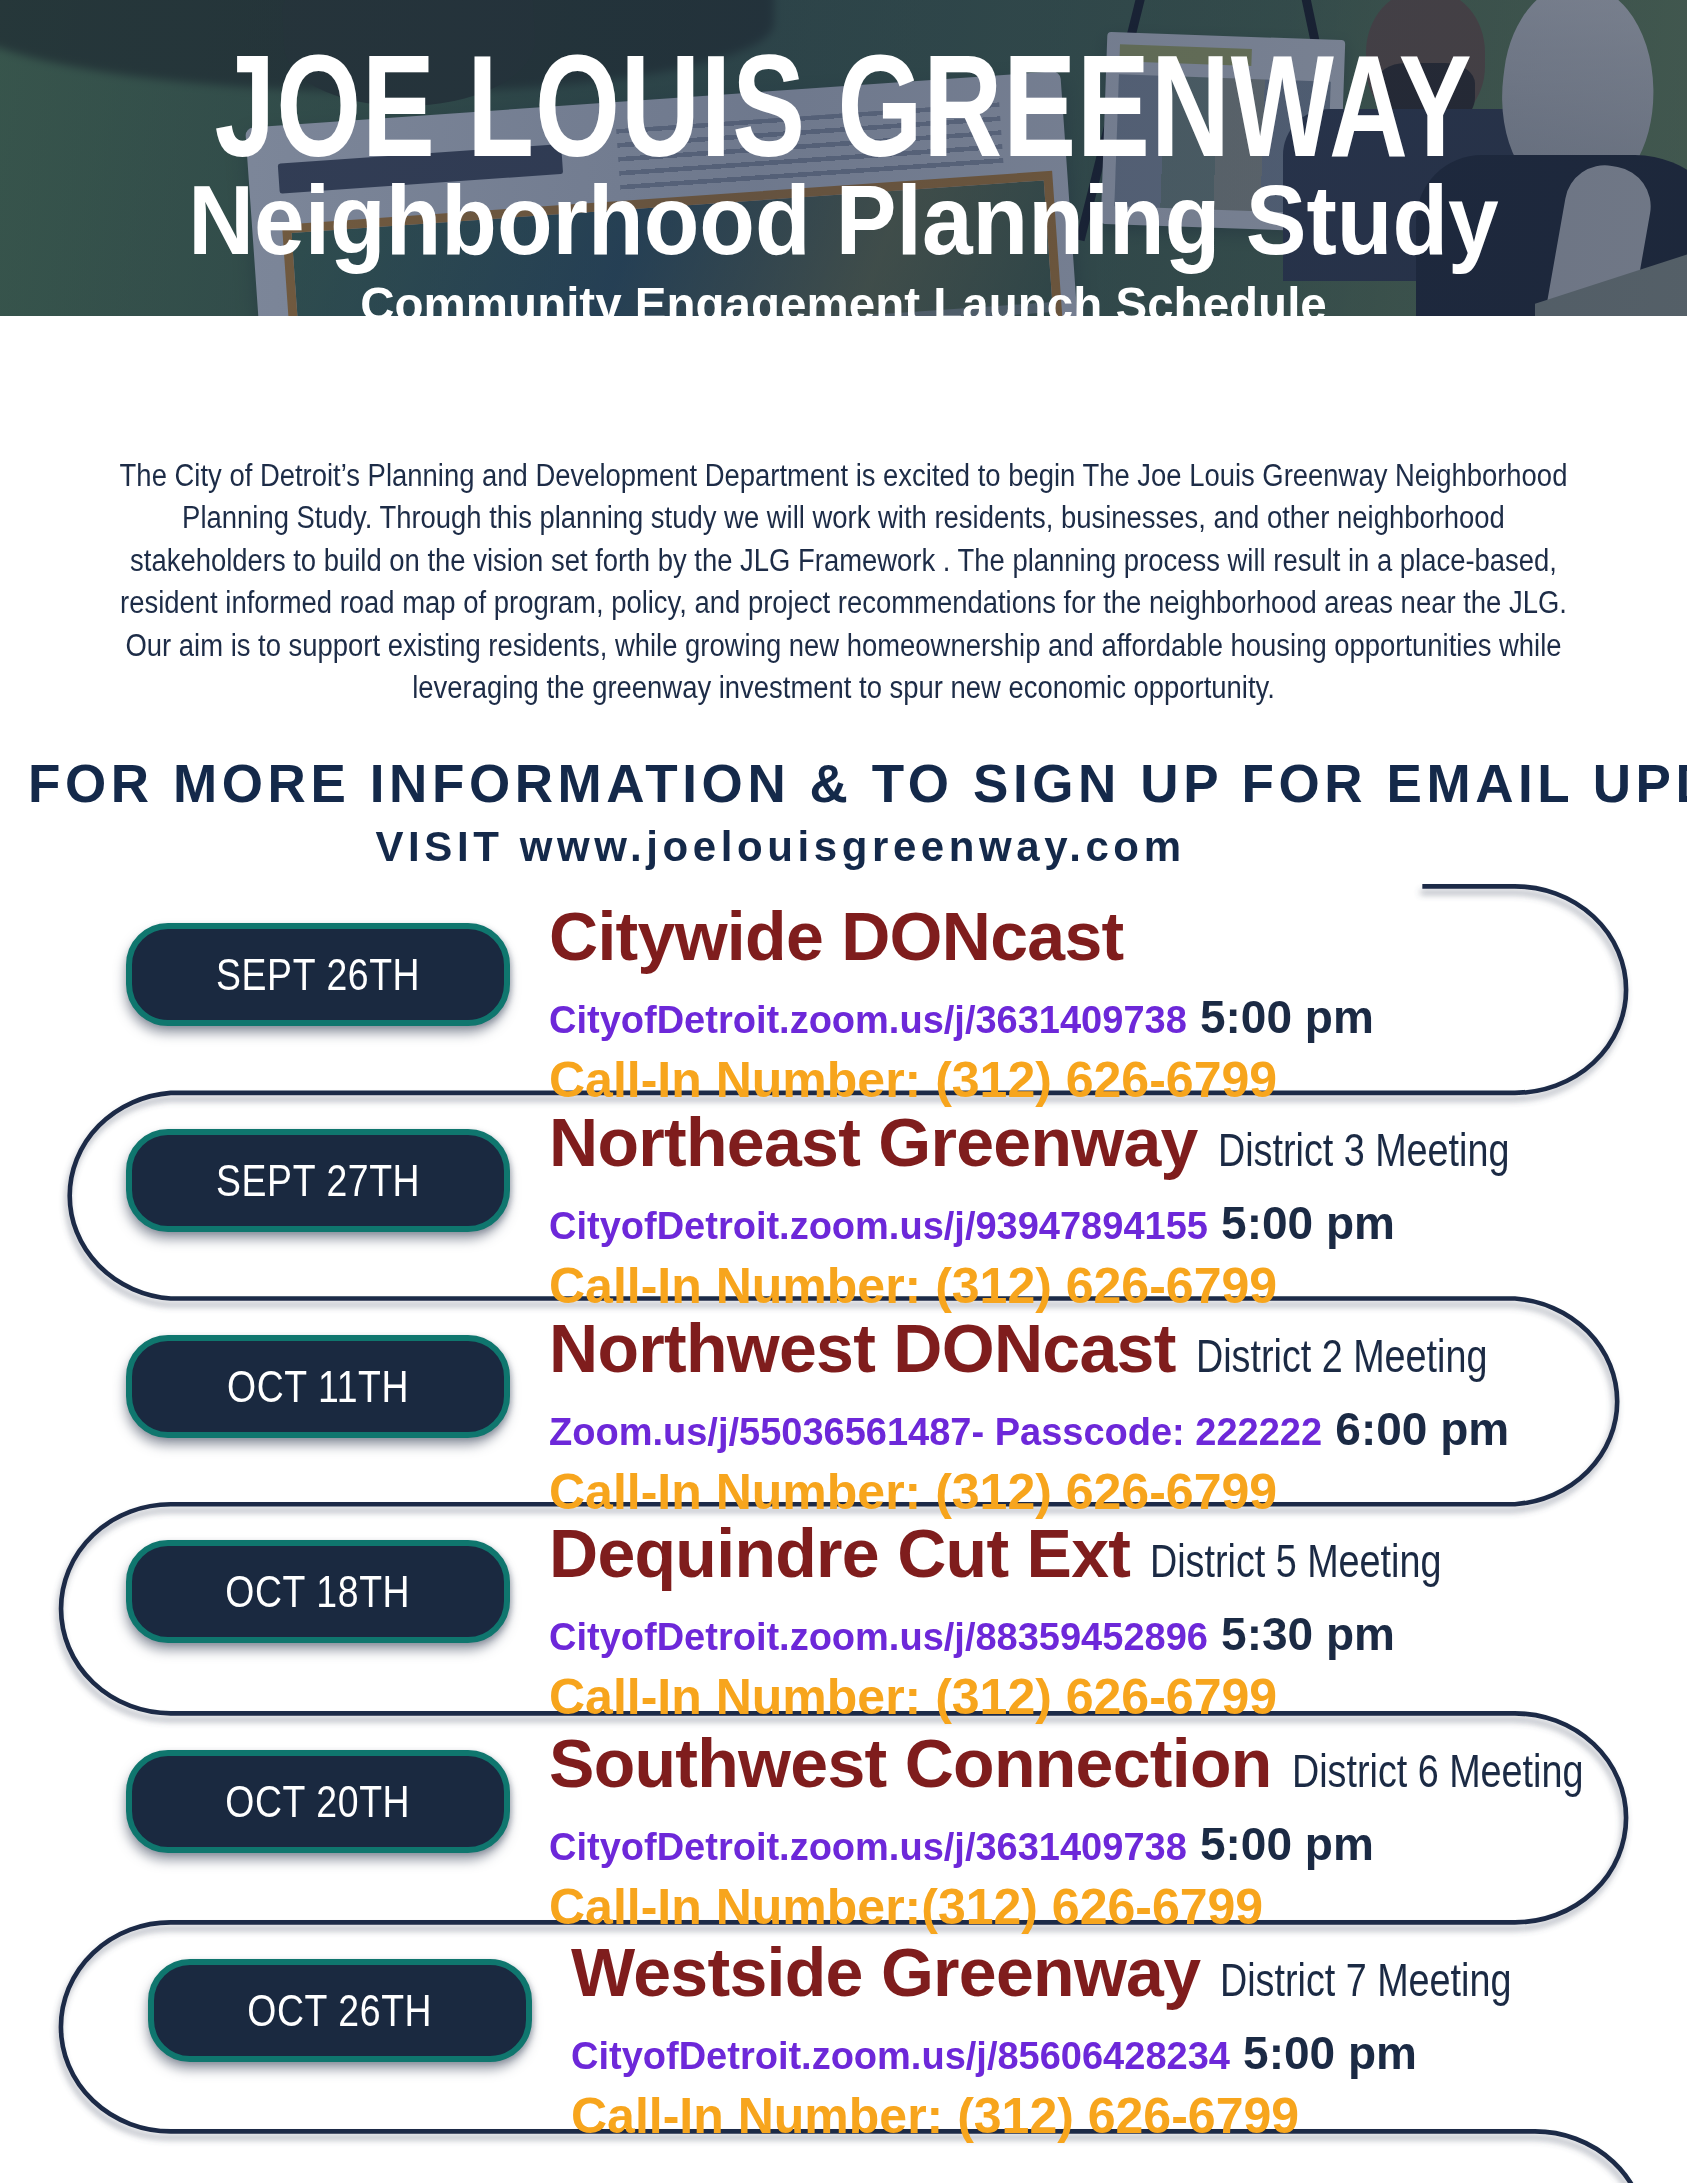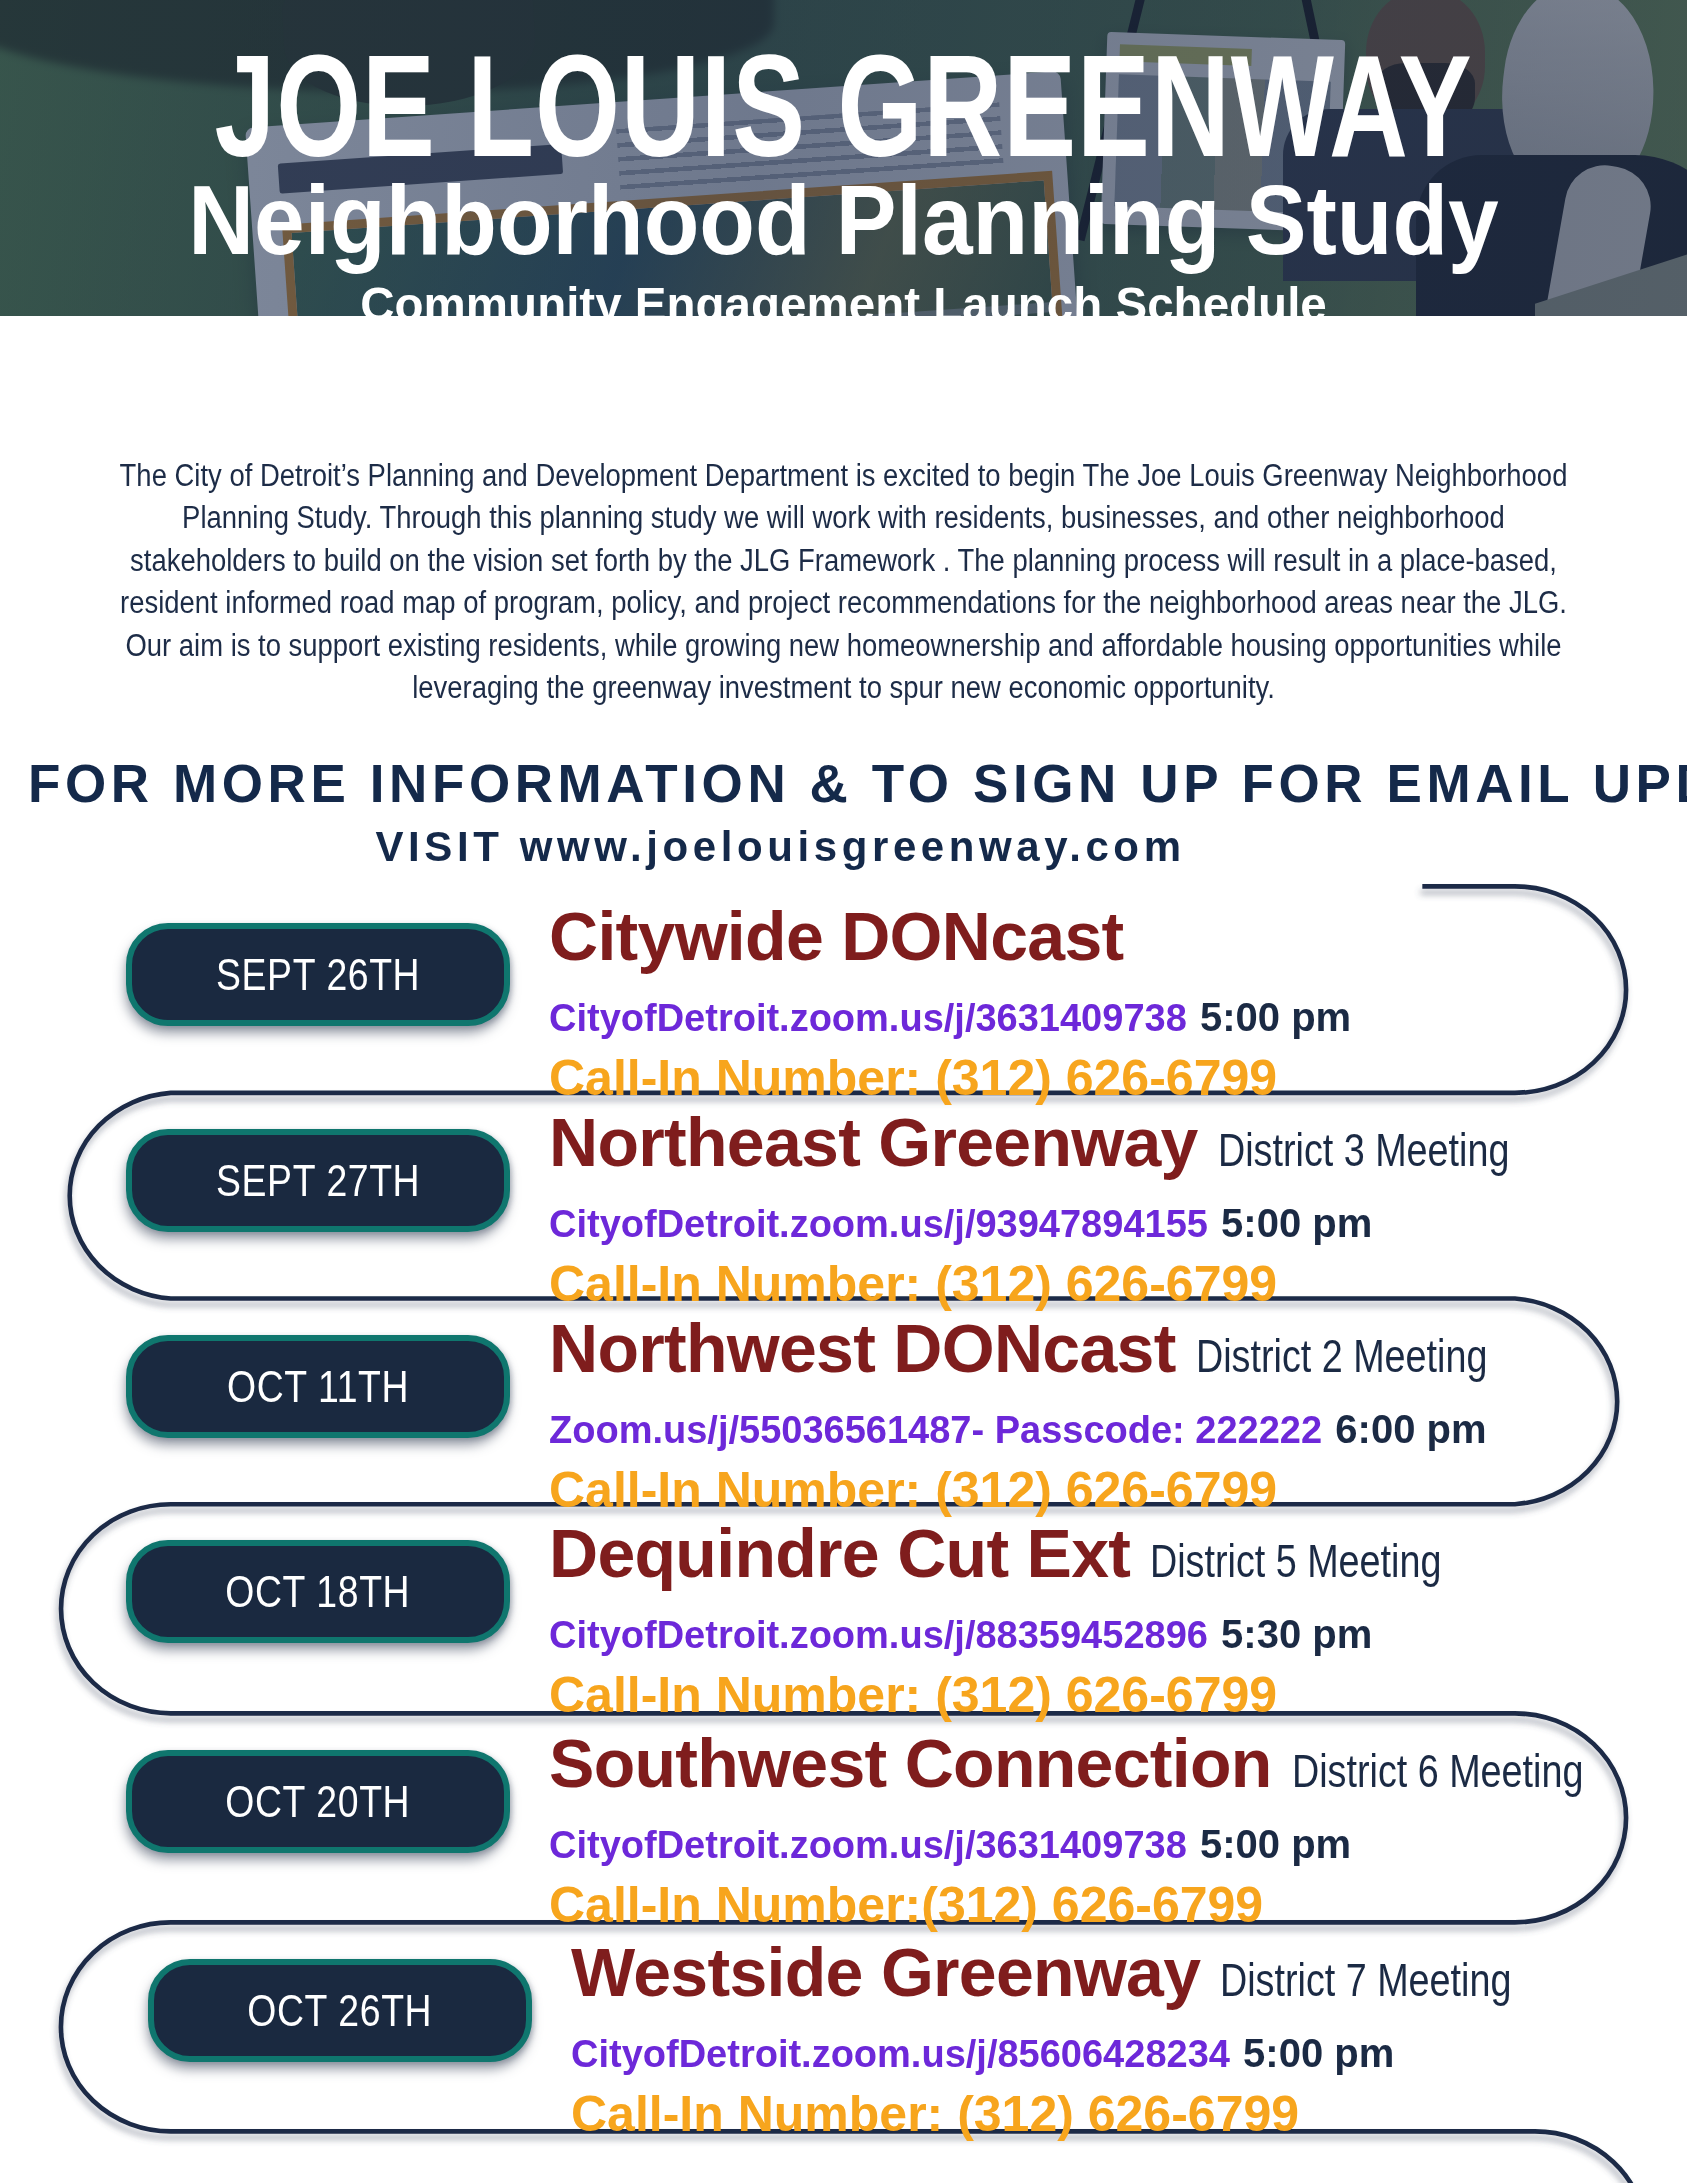--- a/index.html
+++ b/index.html
@@ -68,21 +68,21 @@
         box-shadow:-1.3px 8px 10.6px rgba(70,80,100,.5),2px 2px 5.3px rgba(70,80,100,.28);}
   .pill-text{color:#ffffff;font-size:44px;letter-spacing:0.7px;transform:scaleX(0.85);white-space:nowrap;}
   .event-text{position:absolute;left:549px;top:16px;width:1098px;}
   .line1{line-height:66px;white-space:nowrap;}
   .event-title{color:#7f1d1d;font-size:68px;font-weight:bold;letter-spacing:-0.7px;}
   .event-district{display:inline-block;color:#1b2a44;font-size:46px;font-weight:normal;margin-left:20px;
         transform:scaleX(0.82);transform-origin:left center;vertical-align:baseline;}
   .event-district:empty{display:none;}
   .line2{margin-top:4px;line-height:48px;white-space:nowrap;}
   .event-link{color:#6d28d9;font-size:38px;font-weight:bold;}
-  .event-time{color:#1b2a44;font-size:40px;font-weight:bold;margin-left:13.2px;}
+  .event-time{color:#1b2a44;font-size:46px;font-weight:bold;margin-left:13.2px;}
   .line3{margin-top:2.6px;line-height:48px;white-space:nowrap;}
   .event-call{color:#f7a51d;font-size:50px;font-weight:bold;}
 </style>
 </head>
 <body>
 
 <div class="page">
 
   <div class="hero">
     <div class="hero-canopy"></div>

